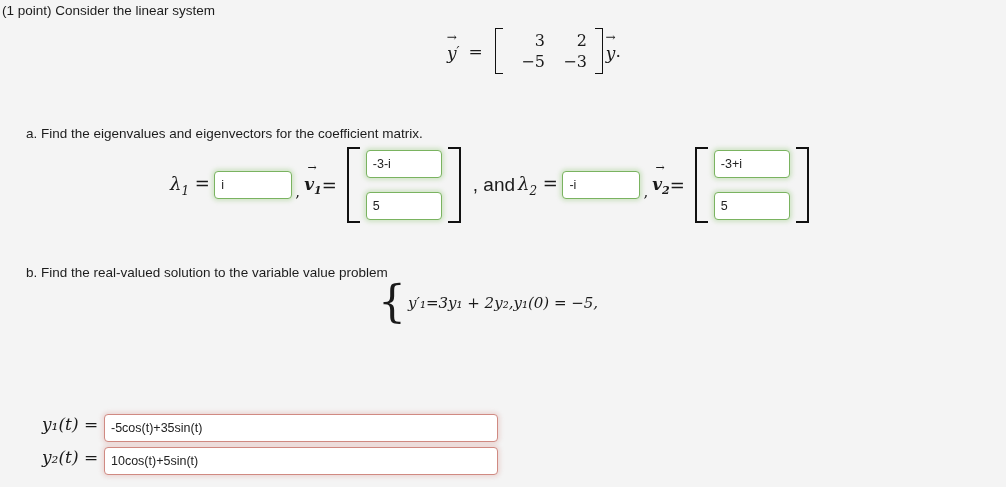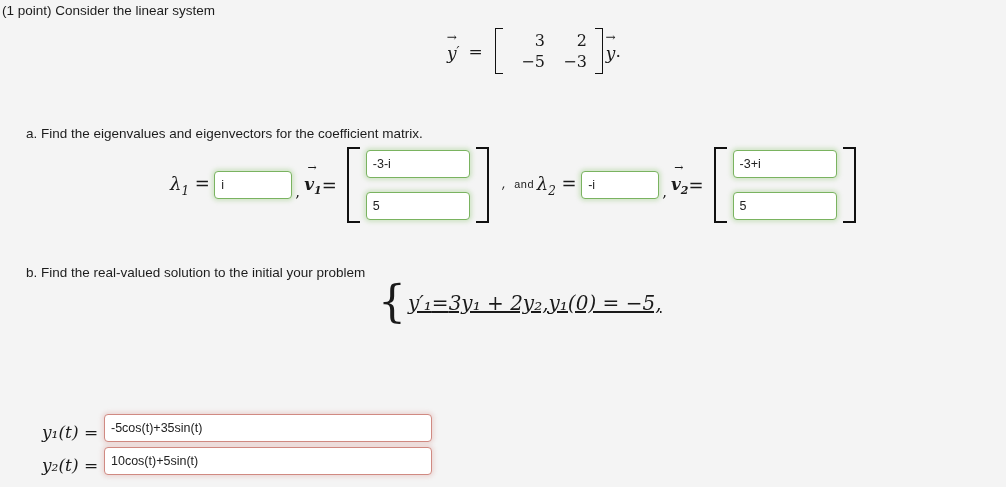--- a/index.html
+++ b/index.html
@@ -130,22 +130,22 @@
     line-height: 1;
   }
   .comma {
     font-family: "DejaVu Serif", serif;
     font-size: 15px;
     padding: 0 4px 0 3px;
     align-self: flex-end;
     margin-bottom: 24px;
   }
   .andtxt {
-    font-size: 11px;
-    font-family: Liberation Mono, monospace;
+    font-size: 19px;
+    font-family: Liberation Sans, sans-serif;
     padding-right: 3px;
   }
 
   
   .vec-inputs {
     display: inline-flex;
     align-items: stretch;
     height: 76px;
     margin-left: 10px;
   }
@@ -178,22 +178,22 @@
     border: 1px solid #7ab360;
     border-radius: 4px;
     box-shadow: 0 0 4px 2px rgba(146,200,120,0.38);
   }
   input.bad {
     border: 1px solid #d08a82;
     border-radius: 4px;
     box-shadow: 0 0 4px 2px rgba(216,150,143,0.30);
   }
   .w-lambda { width: 78px; }
-  .w-vec    { width: 104px; }
-  .w-sol    { width: 328px; height: 29px; font-size: 13px; }
+  .w-vec    { width: 76px; }
+  .w-sol    { width: 394px; height: 29px; font-size: 13px; }
 
   
   #ivp {
     position: absolute;
     left: 378px;
     top: 287px;
     font-family: "DejaVu Serif", serif;
     font-size: 16px;
     display: flex;
     align-items: center;
@@ -204,38 +204,37 @@
     font-family: "DejaVu Serif", serif;
     margin-right: 2px;
     margin-top: -2px;
   }
   #ivp table { border-collapse: collapse; }
   #ivp td {
     font-family: "DejaVu Serif", serif;
     font-style: italic;
     padding: 1px 0;
     white-space: nowrap;
-    font-size: 20px;
-    text-decoration: underline;
+    font-size: 15px;
   }
   td.c-lhs { padding-right: 14px; }
   td.c-eq  { font-style: normal; padding-right: 18px; }
   td.c-rhs { text-align: right; padding-right: 28px; }
   td.c-ic  { text-align: left; margin-left: 36px; }
   .sub { font-size: 11px; vertical-align: sub; }
 
   
   #sol-rows {
     position: absolute;
     left: 42px;
     top: 414px;
   }
   .sol-row {
     display: flex;
-    align-items: flex-end;
+    align-items: flex-start;
     margin-bottom: 5px;
   }
   .sol-label {
     font-family: "DejaVu Serif", serif;
     font-style: italic;
     font-size: 17px;
     width: 62px;
     white-space: nowrap;
   }
 </style>
@@ -301,21 +300,21 @@
     <span class="vec-inputs">
       <span class="vbrk l"></span>
       <span class="vec-stack">
         <input class="ans ok w-vec" type="text" value="-3+i" style="">
         <input class="ans ok w-vec" type="text" value="5" style="">
       </span>
       <span class="vbrk r"></span>
     </span>
   </div>
 
-  <div class="prompt" id="part-b">b. Find the real-valued solution to the initial your problem</div>
+  <div class="prompt" id="part-b">b. Find the real-valued solution to the variable value problem</div>
 
   <div id="ivp">
     <span class="brace">{</span>
     <table>
       <tbody>
           <tr>
         <td class="c-lhs">y′₁</td>
         <td class="c-eq">=</td>
         <td class="c-rhs">3y₁ + 2y₂,</td>
         <td class="c-ic">y₁(0) = −5,</td>

